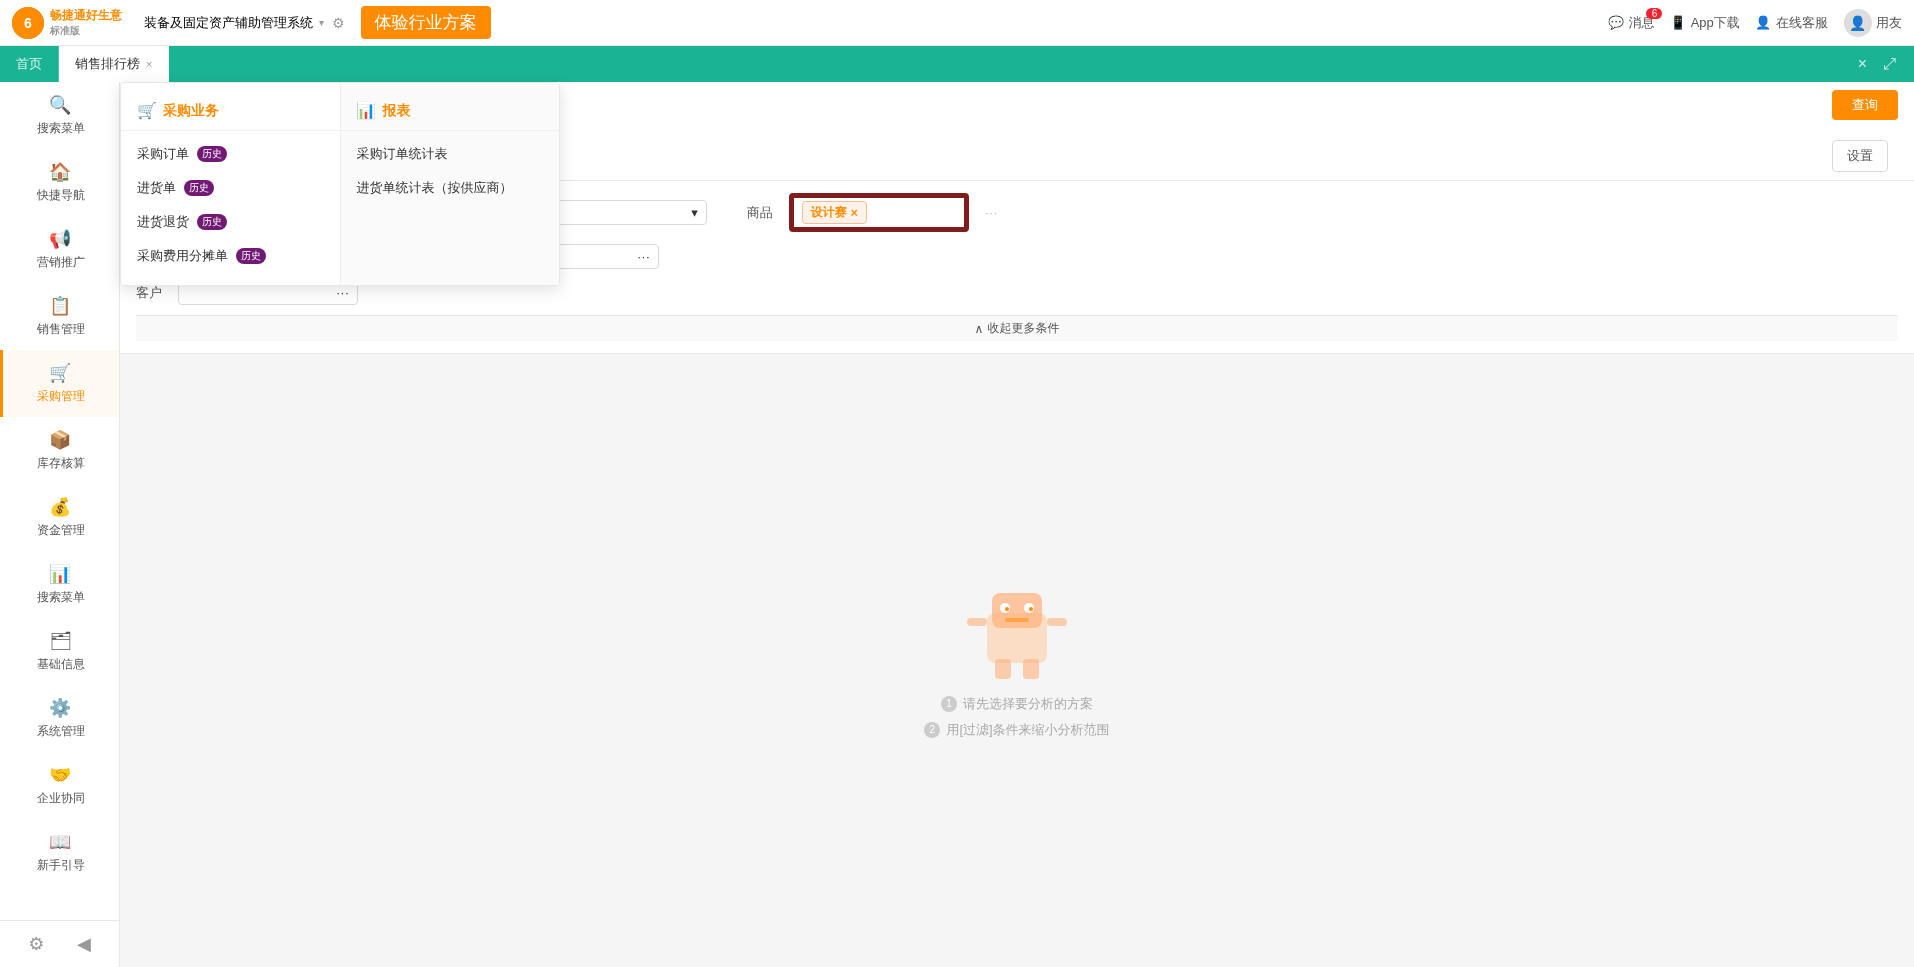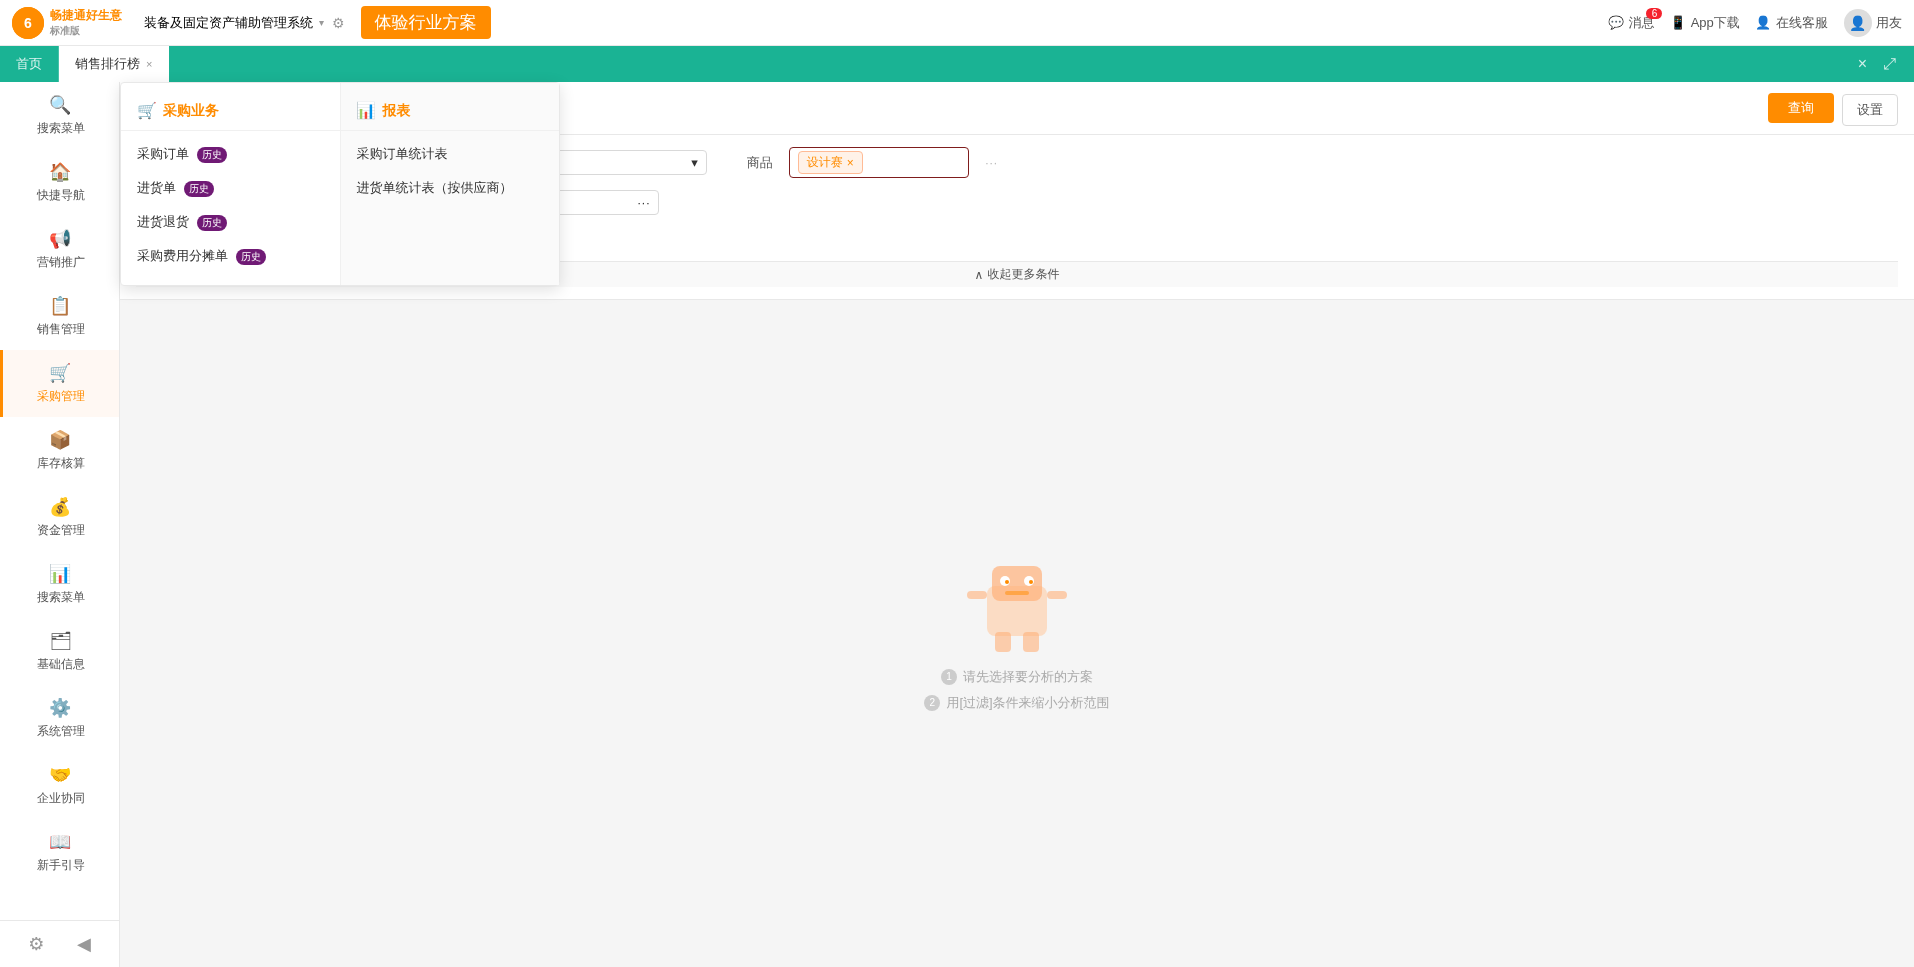--- a/index.html
+++ b/index.html
@@ -120,21 +120,21 @@
     }
     .dropdown-col { flex: 1; padding: 12px 0; }
     .dropdown-col-title {
       display: flex; align-items: center; gap: 6px; padding: 6px 16px 10px;
       color: #ff8c00; font-size: 14px; font-weight: bold;
       border-bottom: 1px solid #f0f0f0; margin-bottom: 6px;
     }
     .dropdown-col-title .col-icon { font-size: 16px; }
     .dropdown-right { border-left: 1px solid #f0f0f0; background: #fafafa; }
     .dropdown-item {
-      display: flex; align-items: flex-end; gap: 8px; padding: 8px 16px;
+      display: flex; align-items: center; gap: 8px; padding: 8px 16px;
       font-size: 13px; color: #333; cursor: pointer;
     }
     .history-badge {
       background: #701a75; color: white; font-size: 10px; padding: 1px 5px;
       border-radius: 8px;
     }
 
     .ellipsis { color: #bbb; font-size: 13px; }
   </style>
 </head>
@@ -272,21 +272,21 @@
       </button>
       <button class="toolbar-btn">
         <span>⬆</span>
         <span>导出</span>
       </button>
       <button class="toolbar-btn">
         <span>🔄</span>
         <span>刷新</span>
       </button>
       <div class="toolbar-spacer"></div>
-      <div style="display:flex; align-items:center; gap:8px;">
+      <div style="display:flex; flex-direction:column; align-items:flex-start; gap:16px;">
         <button class="query-btn">查询</button>
         <button class="set-btn">设置</button>
       </div>
     </div>
 
     <div class="filter-area">
 
       <div class="filter-row">
         <span class="filter-label">日期</span>
         <div class="date-range">
@@ -298,21 +298,21 @@
           <span>2024-12-31</span>
         </div>
 
         <span class="filter-label" style="margin-left:24px;">单据状态</span>
         <div class="filter-select" style="min-width:180px;">
           <span></span>
           <span>▾</span>
         </div>
 
         <span class="filter-label" style="margin-left:24px;">商品</span>
-        <div style="display:flex; align-items:center; gap:6px; border:1px solid #7f1d1d; border-radius:4px; padding:3px 8px; min-width:180px; background:#fff;">
+        <div style="display:flex; align-items:center; gap:6px; border:5px solid #7f1d1d; border-radius:4px; padding:3px 8px; min-width:180px; background:#fff;font-weight:bold;">
           <div class="filter-tag">
             <span>设计赛</span>
             <span class="remove">×</span>
           </div>
         </div>
         <span class="ellipsis">···</span>
       </div>
 
       <div class="filter-row">
         <span class="filter-label">排名项目</span>

